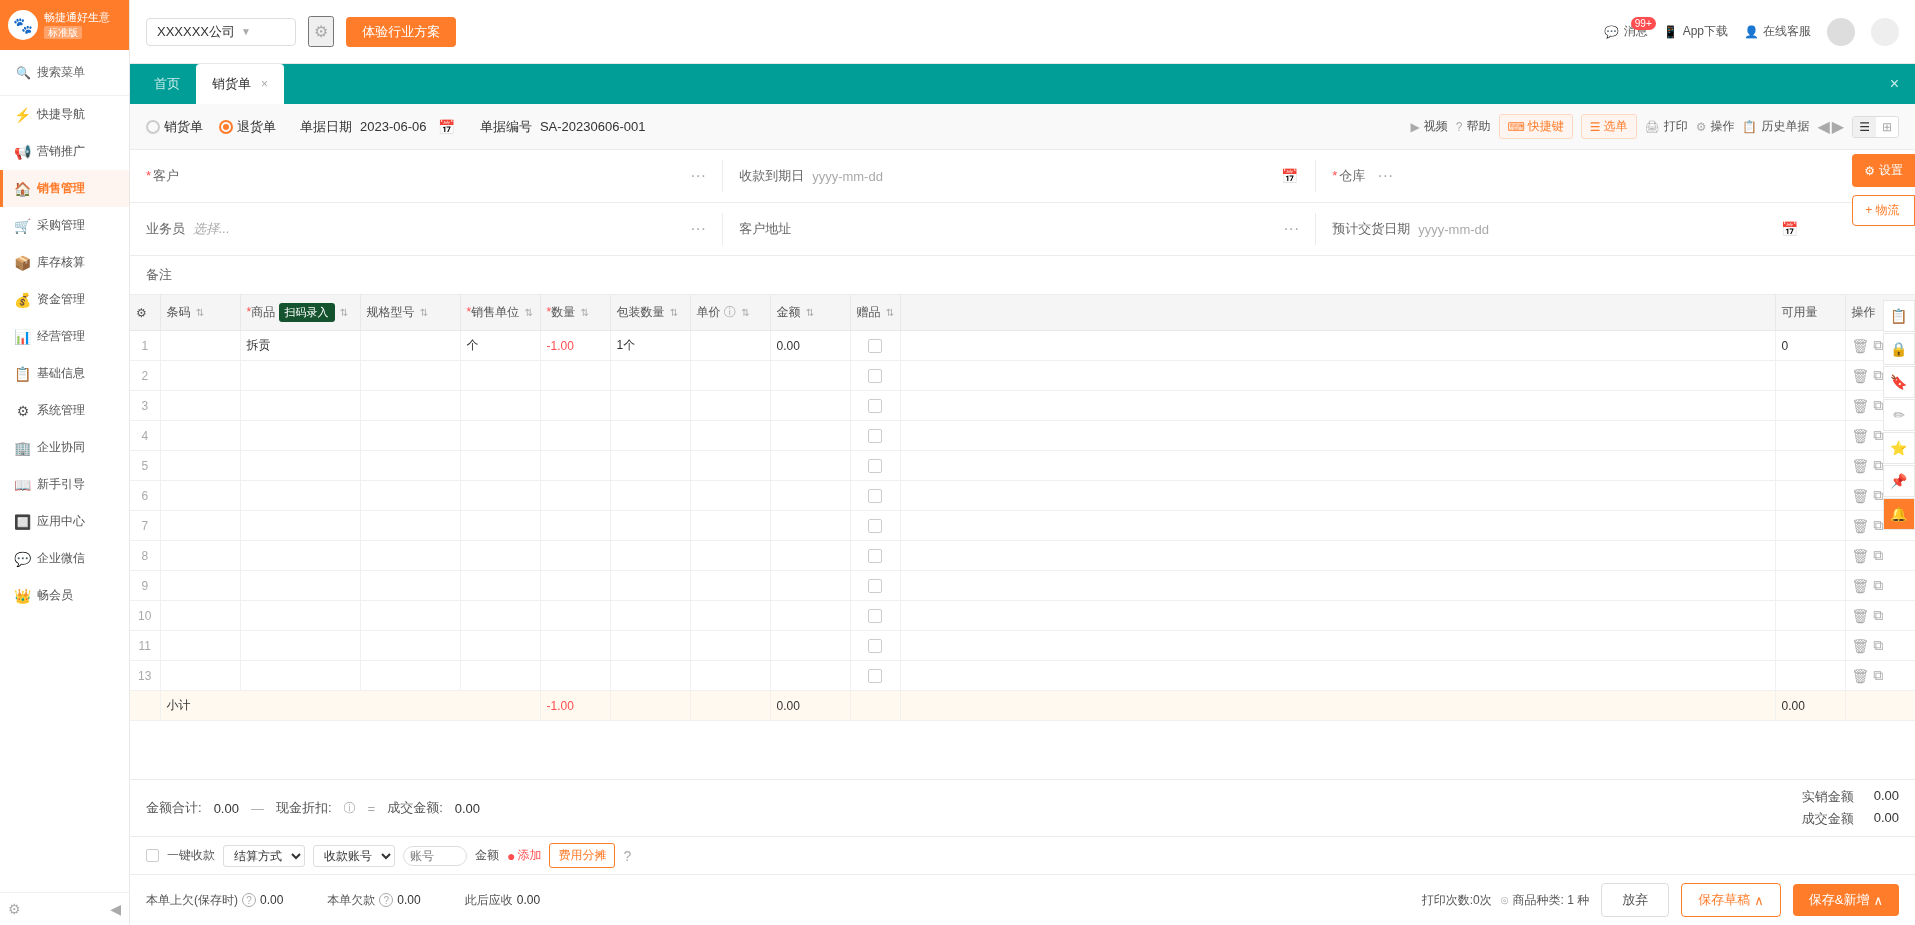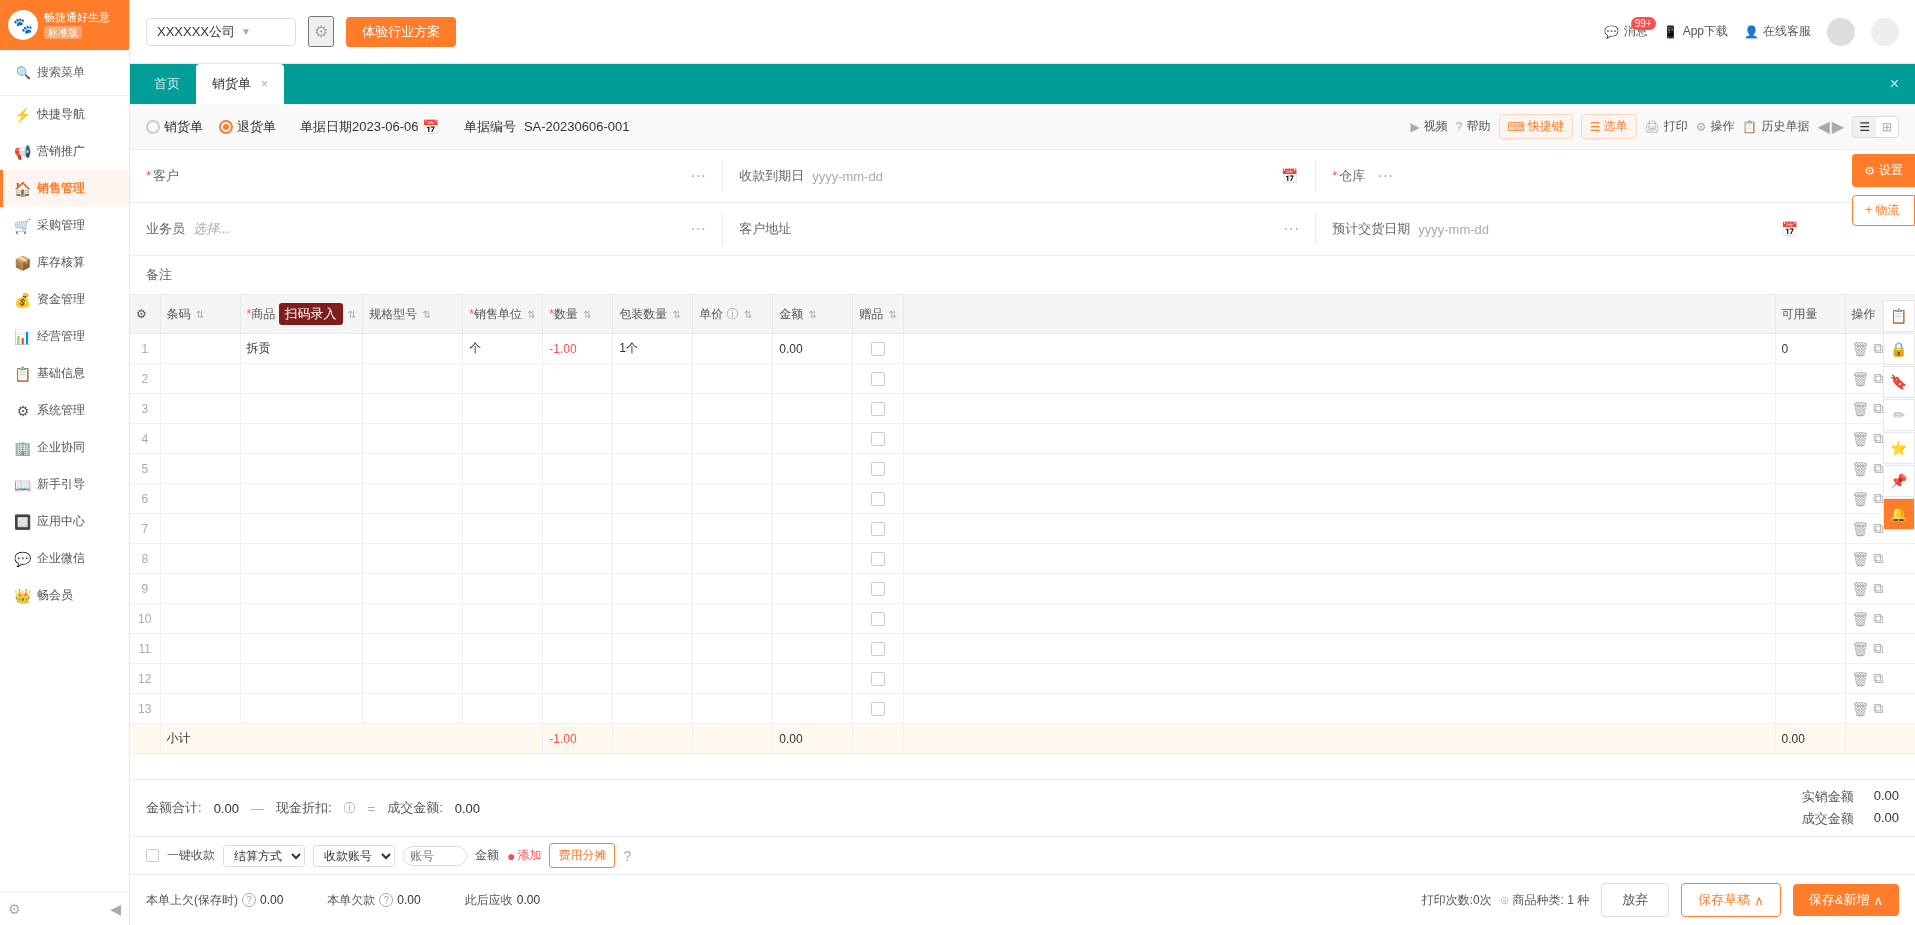--- a/index.html
+++ b/index.html
@@ -47,21 +47,21 @@
     
     .form-area { background: #fff; padding: 0; flex: 1; display: flex; flex-direction: column; overflow: hidden; }
 
     
     .doc-type-row { display: flex; align-items: center; padding: 10px 16px; background: #f9f9f9; border-bottom: 1px solid #ececec; gap: 24px; }
     .radio-group { display: flex; align-items: center; gap: 16px; }
     .radio-item { display: flex; align-items: center; gap: 4px; cursor: pointer; font-size: 13px; }
     .radio-dot { width: 14px; height: 14px; border-radius: 50%; border: 2px solid #ccc; display: flex; align-items: center; justify-content: center; }
     .radio-dot.checked { border-color: #ff7c2a; }
     .radio-dot.checked::after { content: ''; width: 6px; height: 6px; background: #ff7c2a; border-radius: 50%; }
-    .doc-date-group { display: flex; align-items: center; gap: 0; font-size: 13px; }
+    .doc-date-group { display: flex; align-items: center; gap: 8px; font-size: 13px; }
     .doc-date-label { color: #333; }
     .doc-date-value { color: #333; font-weight: 500; }
     .date-icon { color: #aaa; font-size: 14px; margin-left: 4px; cursor: pointer; }
     .doc-number-group { display: flex; align-items: center; gap: 8px; font-size: 13px; }
     .doc-actions { margin-left: auto; display: flex; align-items: center; gap: 8px; }
     .doc-action-item { display: flex; align-items: center; gap: 4px; color: #555; font-size: 12px; cursor: pointer; }
     .doc-action-item .action-icon { color: #aaa; }
     .toolbar-btn { background: #fff5f0; color: #ff7c2a; border: 1px solid #ffd8c0; border-radius: 3px; padding: 3px 8px; font-size: 12px; cursor: pointer; display: flex; align-items: center; gap: 3px; }
     .view-toggle { display: flex; border: 1px solid #ddd; border-radius: 3px; overflow: hidden; }
     .view-btn { padding: 3px 6px; font-size: 12px; cursor: pointer; color: #aaa; background: #fff; border: none; }
@@ -87,21 +87,21 @@
     thead th { padding: 8px 6px; text-align: left; color: #555; font-weight: 500; border-right: 1px solid #e8e8e8; white-space: nowrap; position: relative; }
     thead th:last-child { border-right: none; }
     .th-sort { color: #aaa; font-size: 10px; margin-left: 2px; cursor: pointer; }
     tbody tr { border-bottom: 1px solid #f0f0f0; }
     tbody td { padding: 6px 6px; border-right: 1px solid #f0f0f0; color: #333; }
     tbody td:last-child { border-right: none; }
     .row-num { color: #aaa; text-align: center; }
     .negative-num { color: #ff4d4f; }
     .subtotal-row { background: #fff9f0; }
     .subtotal-row td { font-weight: 500; color: #333; }
-    .scan-btn { background: #7f1d1d; color: #fff; border: none; border-radius: 3px; padding: 2px 6px; font-size: 13px; cursor: pointer; }
+    .scan-btn { background: #14532d; color: #fff; border: none; border-radius: 3px; padding: 2px 6px; font-size: 11px; cursor: pointer; }
     .action-icons { display: flex; gap: 4px; }
     .action-icon-btn { color: #aaa; cursor: pointer; font-size: 14px; background: none; border: none; }
     .checkbox-cell { display: flex; justify-content: center; align-items: center; }
     .table-checkbox { width: 14px; height: 14px; border: 1px solid #ccc; border-radius: 2px; }
 
     
     .bottom-calc { padding: 8px 16px; background: #fff; border-top: 1px solid #ececec; display: flex; align-items: center; gap: 12px; font-size: 13px; }
     .calc-label { color: #555; }
     .calc-value { color: #333; font-weight: 500; }
     .minus-icon { color: #aaa; }
@@ -682,44 +682,20 @@
                     <td></td>
                   <td>
                       <div class="action-icons">
                         <button class="action-icon-btn">🗑</button>
                         <button class="action-icon-btn">⧉</button>
                       </div>
                     </td>
                 </tr>
                 <tr>
                   <td class="row-num">11</td>
-                  <td></td>
-                    <td></td>
-                    <td></td>
-                  <td></td>
-                    <td></td>
-                    <td></td>
-                  <td></td>
-                    <td></td>
-                  <td>
-                      <div class="checkbox-cell">
-                        <div class="table-checkbox"></div>
-                      </div>
-                    </td>
-                  <td></td>
-                    <td></td>
-                  <td>
-                      <div class="action-icons">
-                        <button class="action-icon-btn">🗑</button>
-                        <button class="action-icon-btn">⧉</button>
-                      </div>
-                    </td>
-                </tr>
-                <tr>
-                  <td class="row-num">12</td>
                   <td></td>
                     <td></td>
                     <td></td>
                   <td></td>
                     <td></td>
                     <td></td>
                   <td></td>
                     <td></td>
                   <td>
                       <div class="checkbox-cell">

